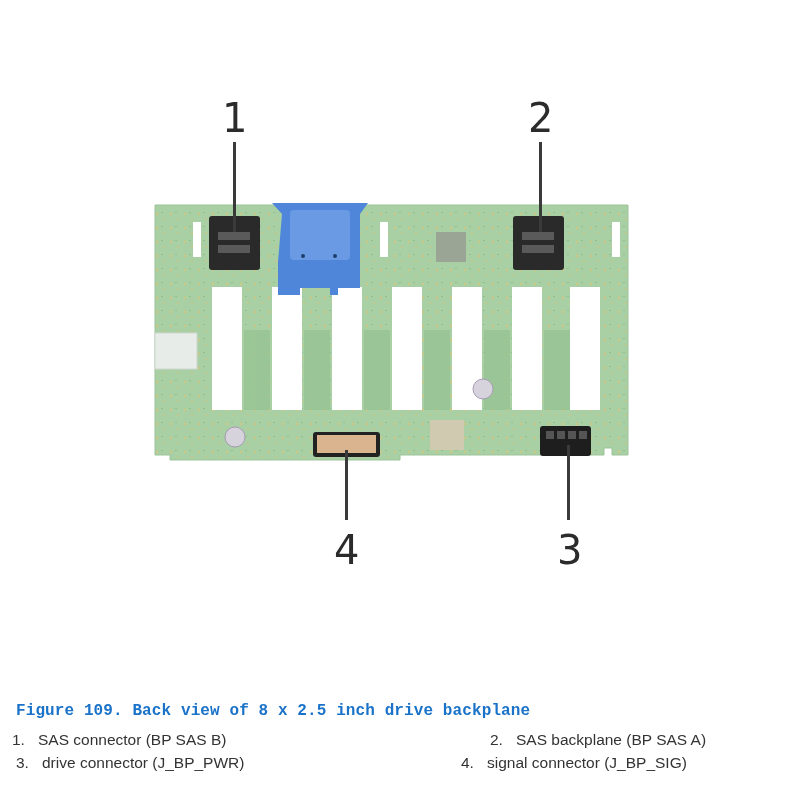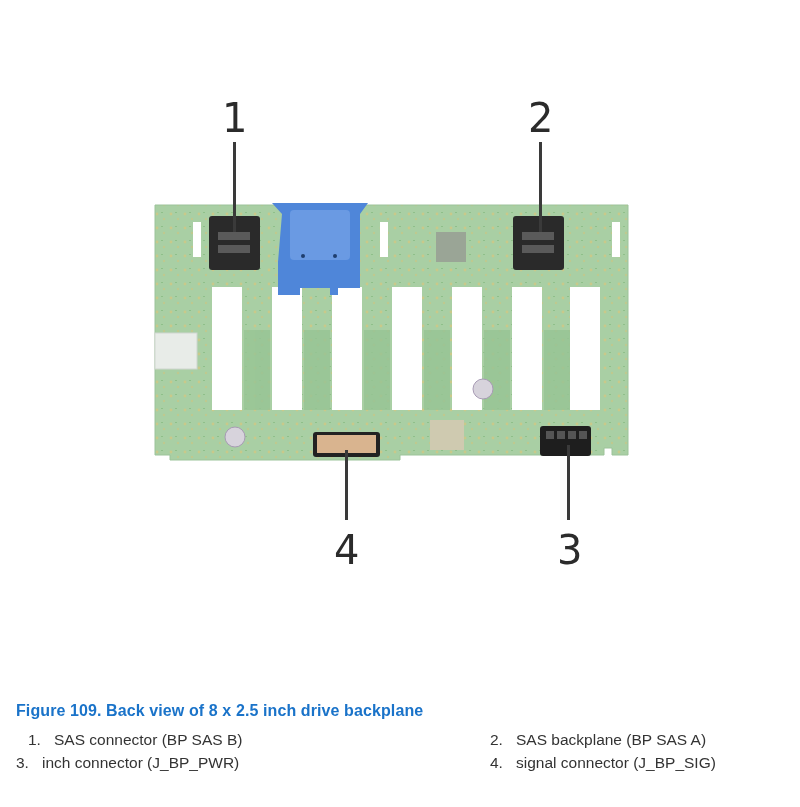--- a/index.html
+++ b/index.html
@@ -3,21 +3,21 @@
 <meta charset="utf-8">
 <style>
   html, body { margin: 0; padding: 0; background: #ffffff; }
   body { width: 800px; height: 807px; position: relative; overflow: hidden;
          font-family: "Liberation Sans", sans-serif; }
   .figure { position: absolute; left: 0; top: 0; width: 800px; height: 640px; }
   .callout-num { position: absolute; font-family: "DejaVu Sans", sans-serif;
                  font-size: 40px; color: #2b2b2b; font-weight: 400; line-height: 1; }
   .leader { position: absolute; width: 3px; background: #3a3a3a; }
   .caption { position: absolute; left: 16px; top: 702px; font-size: 16px;
-             font-weight: bold; color: #1a73c9; letter-spacing: 0.1px; }
+             font-weight: bold; color: #1a73c9; letter-spacing: 0.1px; font-family: Liberation Mono, monospace; }
   .legend { position: absolute; top: 731px; left: 0; width: 800px; font-size: 15.5px; color: #333; }
   .legend-item { position: absolute; white-space: nowrap; }
   .legend-item .num { display: inline-block; width: 26px; }
 </style>
 </head>
 <body>
 
 <div class="figure">
   <svg width="800" height="640" viewBox="0 0 800 640" style="position:absolute;left:0;top:0">
     <defs>
@@ -103,25 +103,25 @@
   <div class="callout-num" style="left:334px;top:530px">4</div>
   <div class="leader" style="left:345px;top:450px;height:70px"></div>
 
   <div class="callout-num" style="left:557px;top:530px">3</div>
   <div class="leader" style="left:567px;top:445px;height:75px"></div>
 </div>
 
 <div class="caption">Figure 109. Back view of 8 x 2.5 inch drive backplane</div>
 
 <div class="legend">
-  <div class="legend-item" style="left:28px;top:0">
+  <div class="legend-item" style="left:12px;top:0">
     <span class="num">1.</span><span>SAS connector (BP SAS B)</span>
   </div>
   <div class="legend-item" style="left:490px;top:0">
     <span class="num">2.</span><span>SAS backplane (BP SAS A)</span>
   </div>
   <div class="legend-item" style="left:16px;top:23px">
-    <span class="num">3.</span><span>inch connector (J_BP_PWR)</span>
+    <span class="num">3.</span><span>drive connector (J_BP_PWR)</span>
   </div>
-  <div class="legend-item" style="left:490px;top:23px">
+  <div class="legend-item" style="left:461px;top:23px">
     <span class="num">4.</span><span>signal connector (J_BP_SIG)</span>
   </div>
 </div>
 
 </body></html>

